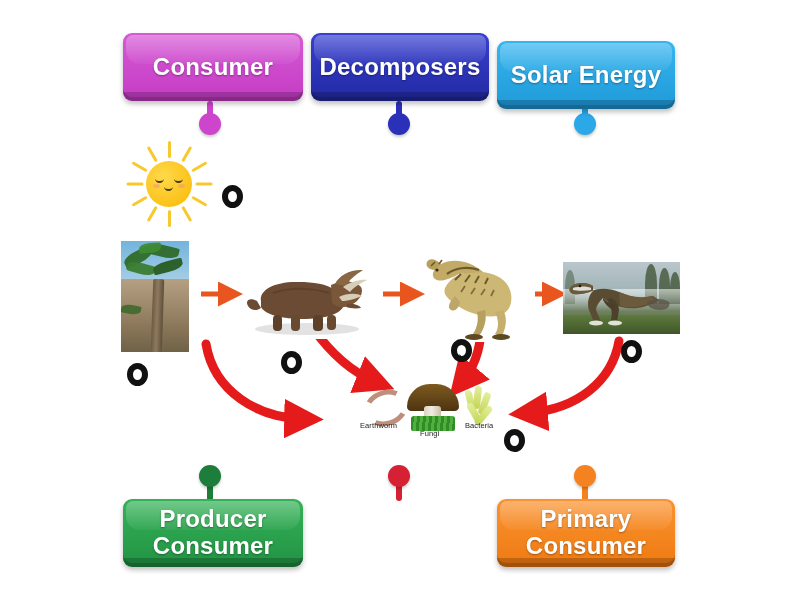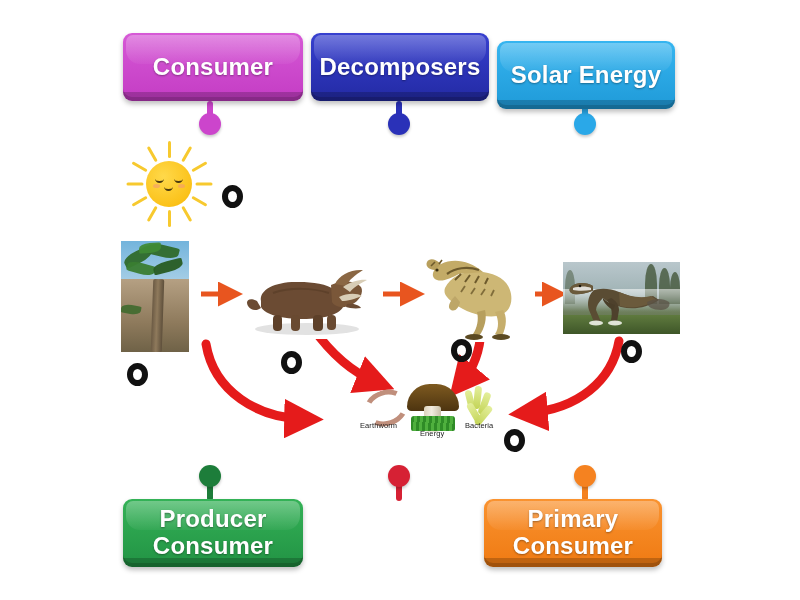--- a/index.html
+++ b/index.html
@@ -366,21 +366,21 @@
     <div class="worm" style="left:4px;  top:10px;"></div>
     <div class="cap" style="left:47px; top:4px;"></div>
     <div class="stalk" style="left:64px; top:26px;"></div>
     <div class="turf" style="left:51px; top:36px;"></div>
     <div class="bact" style="left:107px; top:10px; transform:rotate(-14deg);"></div>
     <div class="bact" style="left:114px; top:6px;  transform:rotate(6deg);"></div>
     <div class="bact" style="left:121px; top:12px; transform:rotate(20deg);"></div>
     <div class="bact" style="left:111px; top:22px; transform:rotate(-30deg);"></div>
     <div class="bact" style="left:120px; top:24px; transform:rotate(40deg);"></div>
     <span class="tag" style="left:0px;  top:41px;">Earthworm</span>
-    <span class="tag" style="left:60px; top:49px;">Energy</span>
+    <span class="tag" style="left:60px; top:49px;">Fungi</span>
     <span class="tag" style="left:105px; top:41px;">Bacteria</span>
   </div>
 
   <div class="drop-target" style="left:222px; top:185px;"></div>
   <div class="drop-target" style="left:127px; top:363px;"></div>
   <div class="drop-target" style="left:281px; top:351px;"></div>
   <div class="drop-target" style="left:451px; top:339px;"></div>
   <div class="drop-target" style="left:621px; top:340px;"></div>
   <div class="drop-target" style="left:504px; top:429px;"></div>
 
@@ -437,21 +437,21 @@
   <div class="label-card" style="left:123px; top:499px; width:180px; height:68px;
               background:linear-gradient(180deg,#34b257,#229344);
               box-shadow:0 3px 5px rgba(0,0,0,.25), inset 0 -4px 0 rgba(0,0,0,.16);">
     <span style="position:relative; z-index:2;">
       <span class="lbl">Producer</span>
       <span class="lbl">Consumer</span>
     </span>
   </div>
 
 
-  <div class="label-card" style="left:484px; top:499px; width:178px; height:68px;
+  <div class="label-card" style="left:497px; top:499px; width:178px; height:68px;
               background:linear-gradient(180deg,#fa9330,#ef7a12);
               box-shadow:0 3px 5px rgba(0,0,0,.25), inset 0 -4px 0 rgba(0,0,0,.16);">
     <span style="position:relative; z-index:2;">
       <span class="lbl">Primary</span>
       <span class="lbl">Consumer</span>
     </span>
   </div>
 
 </div>
 

